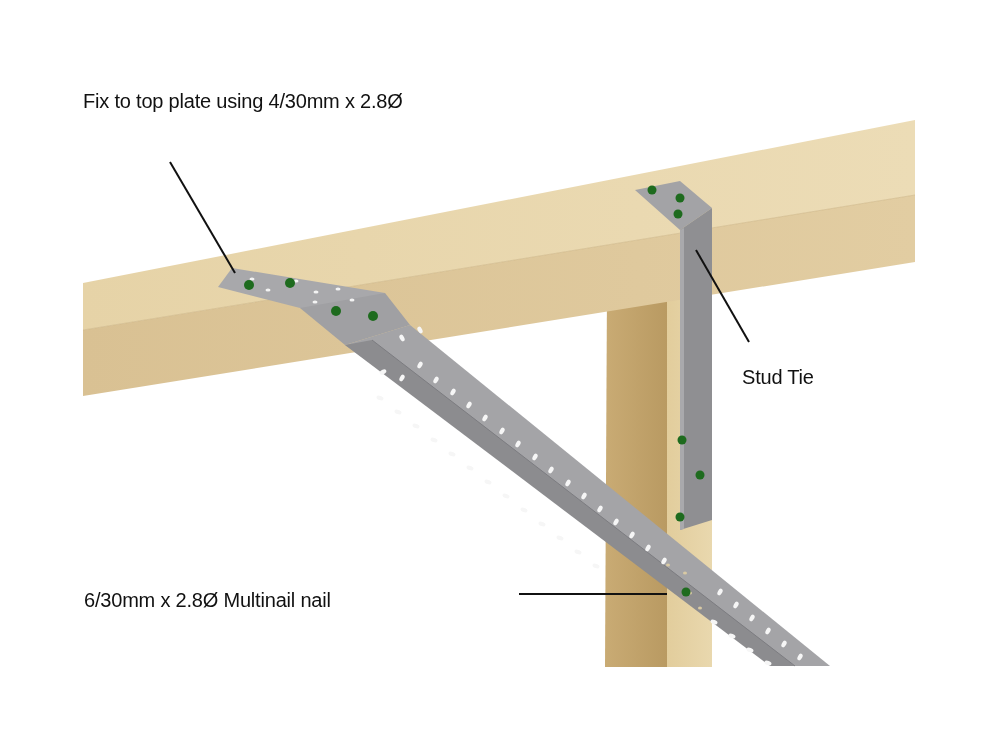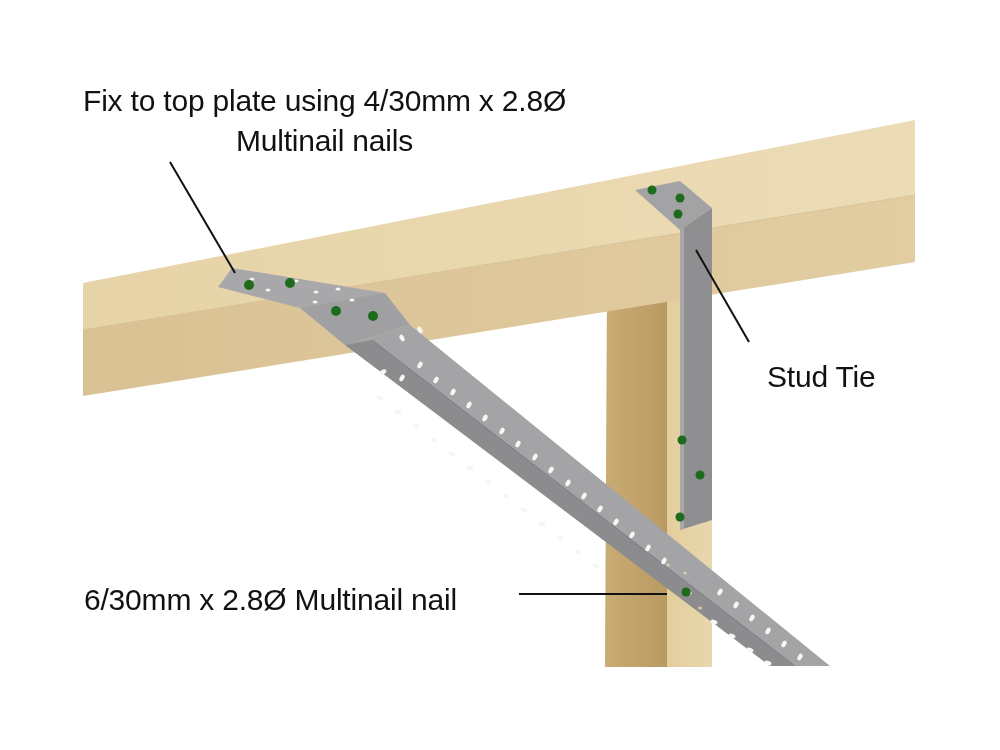--- a/index.html
+++ b/index.html
@@ -1,23 +1,23 @@
 <!DOCTYPE html>
 <html><head>
 <meta charset="utf-8">
 <style>
   html, body { margin: 0; padding: 0; background: #ffffff; }
   body { width: 1000px; height: 750px; position: relative; overflow: hidden;
          font-family: "Liberation Sans", sans-serif; }
   #scene { position: absolute; left: 0; top: 0; width: 1000px; height: 750px; }
-  .label { position: absolute; color: #111111; font-size: 30px; line-height: 40px;
-           font-family: "Liberation Sans", sans-serif; white-space: nowrap; letter-spacing: -0.2px; text-align: center; }
+  .label { position: absolute; color: #111111; font-size: 20px; line-height: 40px;
+           font-family: "Liberation Sans", sans-serif; white-space: nowrap; letter-spacing: -0.2px; }
   #label-top { left: 83px; top: 81px; }
   #label-top .line { display: block; }
-  #label-stud { left: 742px; top: 357px; margin-left: 25px; }
+  #label-stud { left: 742px; top: 357px; }
   #label-nail { left: 84px; top: 580px; }
 </style>
 </head>
 <body>
 
 <svg id="scene" viewBox="0 0 1000 750" xmlns="http://www.w3.org/2000/svg">
   <defs>
     <linearGradient id="gTop" x1="0" y1="0" x2="1" y2="0">
       <stop offset="0" stop-color="#e6d3a7"></stop>
       <stop offset="1" stop-color="#ecdcb6"></stop>
@@ -147,18 +147,17 @@
 
   <g stroke="#111111" stroke-width="2" fill="none">
     <line x1="170" y1="162" x2="235" y2="273"></line>
     <line x1="696" y1="250" x2="749" y2="342"></line>
     <line x1="519" y1="594" x2="667" y2="594"></line>
   </g>
 </svg>
 
 <div id="label-top" class="label">
   <span class="line">Fix to top plate using 4/30mm x 2.8Ø</span>
-  <span class="line">Multinail nails</span>
 </div>
 
 <div id="label-stud" class="label">Stud Tie</div>
 
 <div id="label-nail" class="label">6/30mm x 2.8Ø Multinail nail</div>
 
 </body></html>

